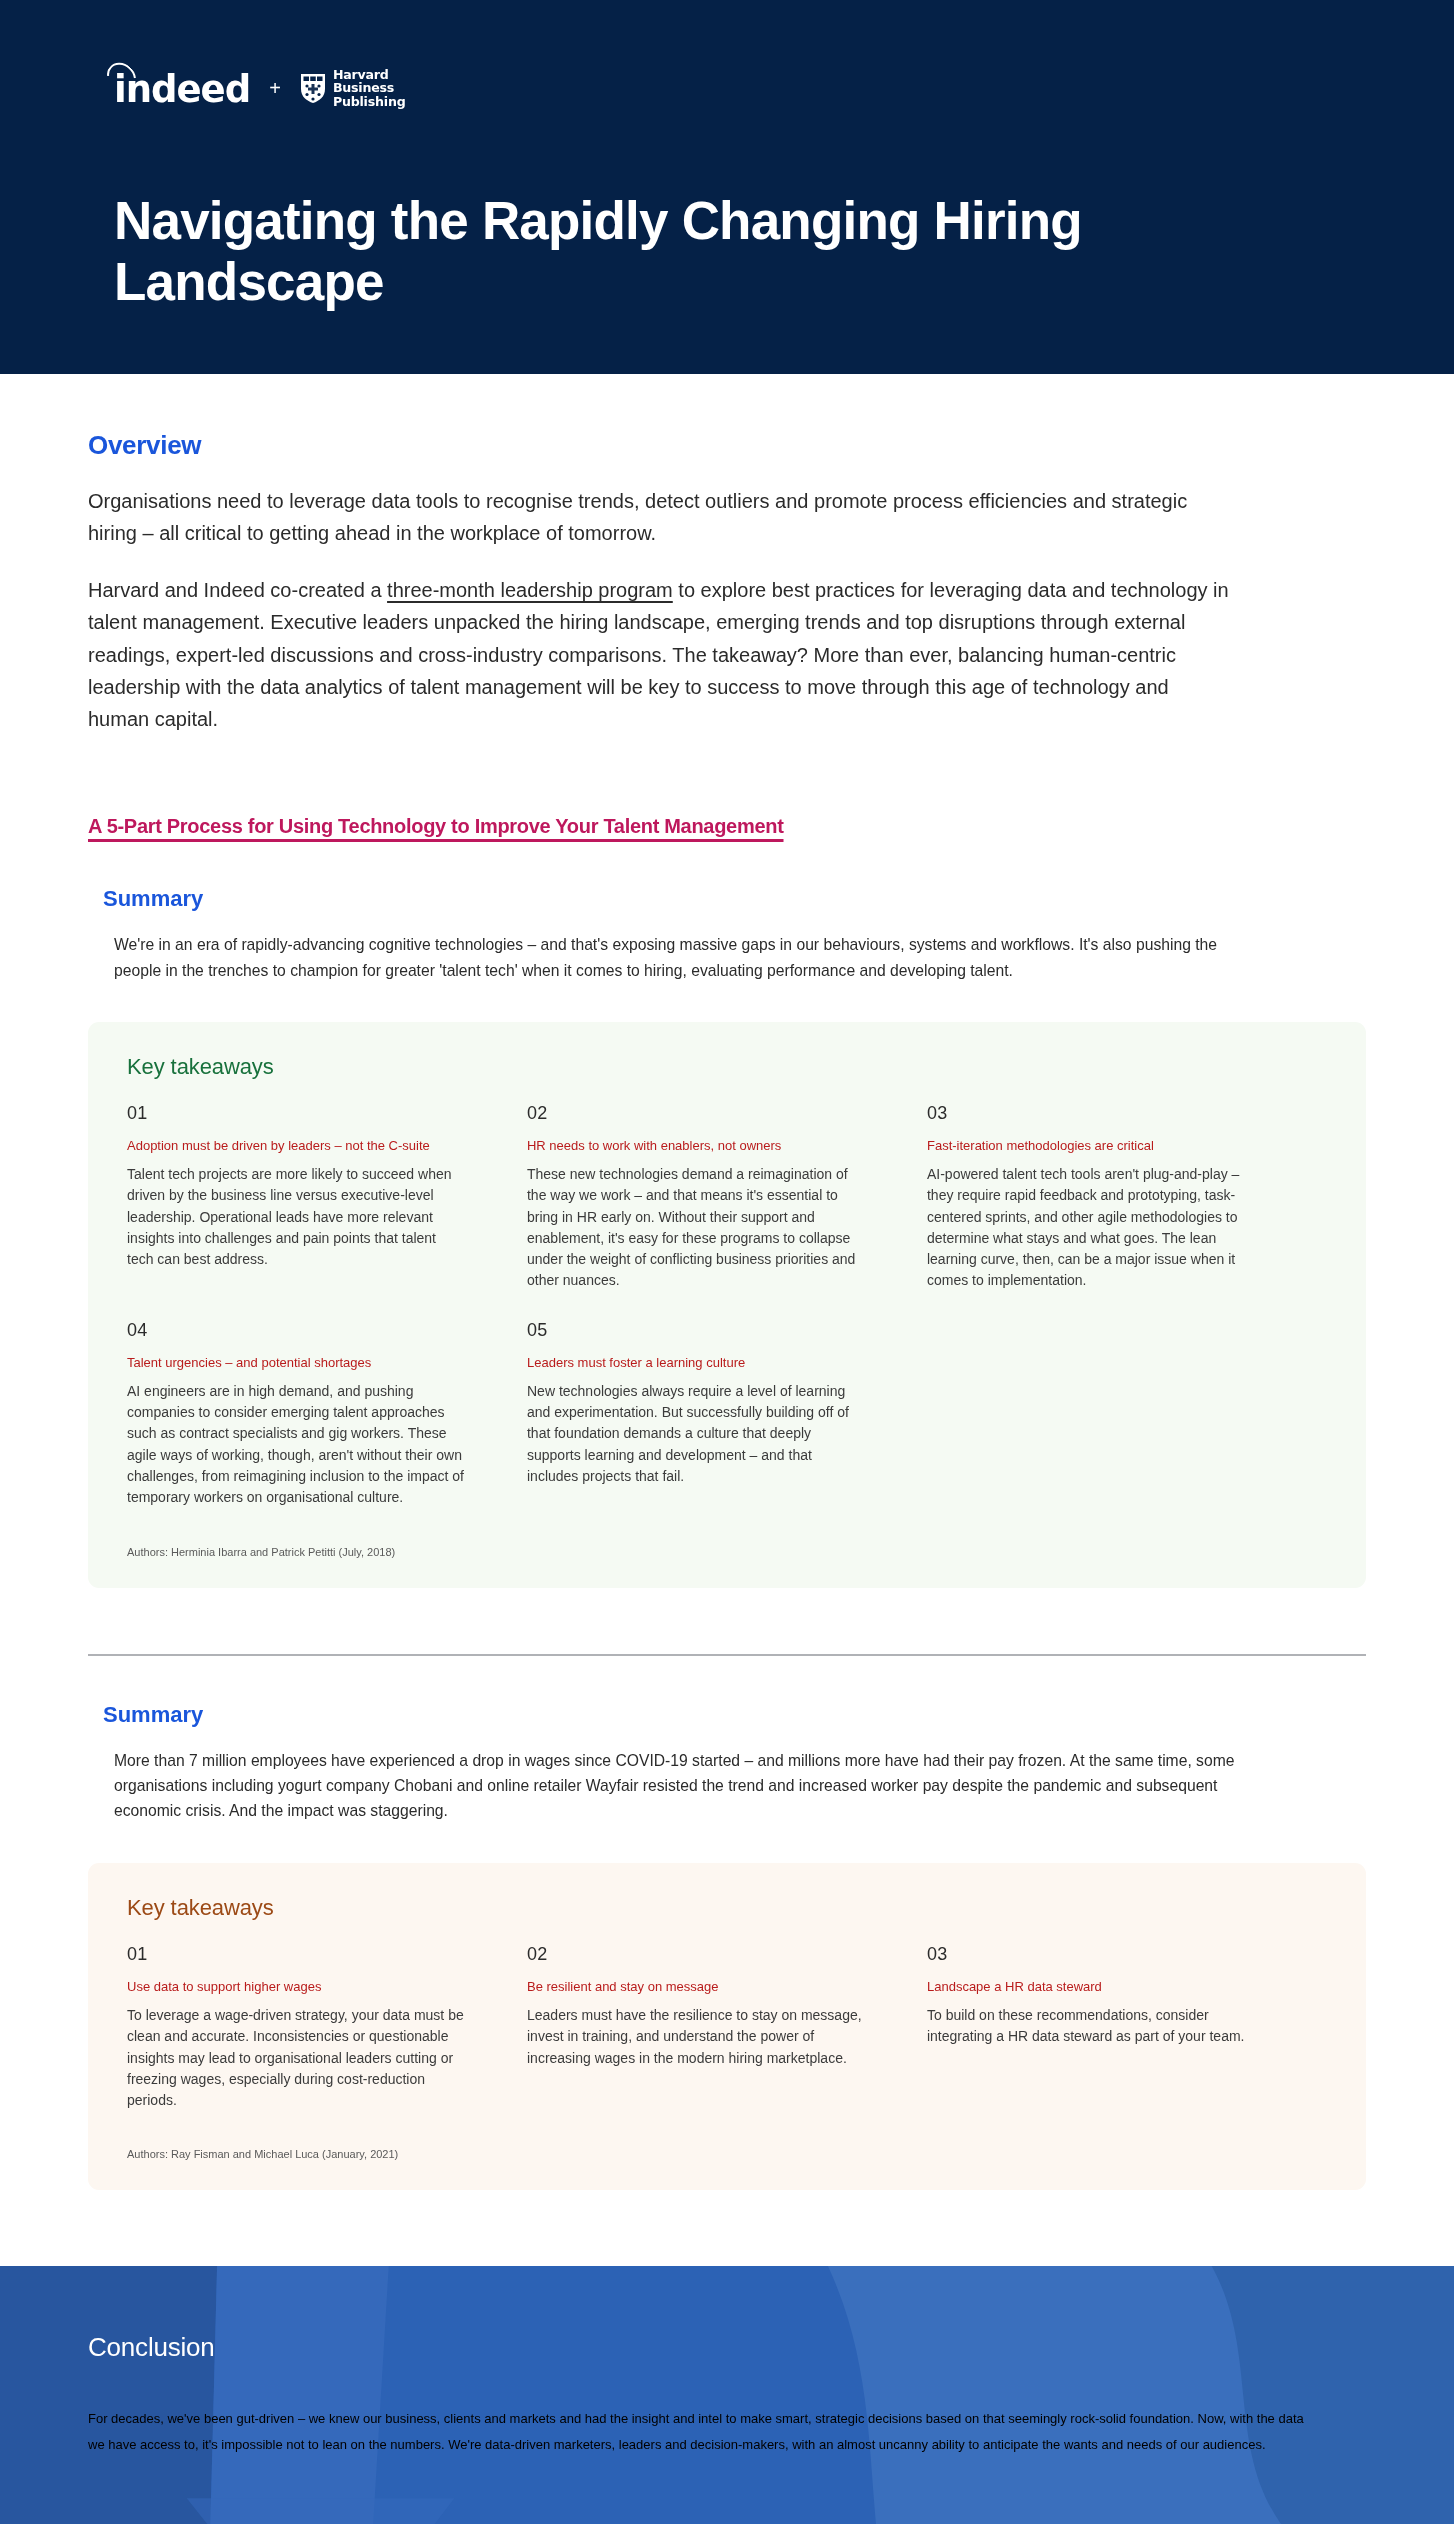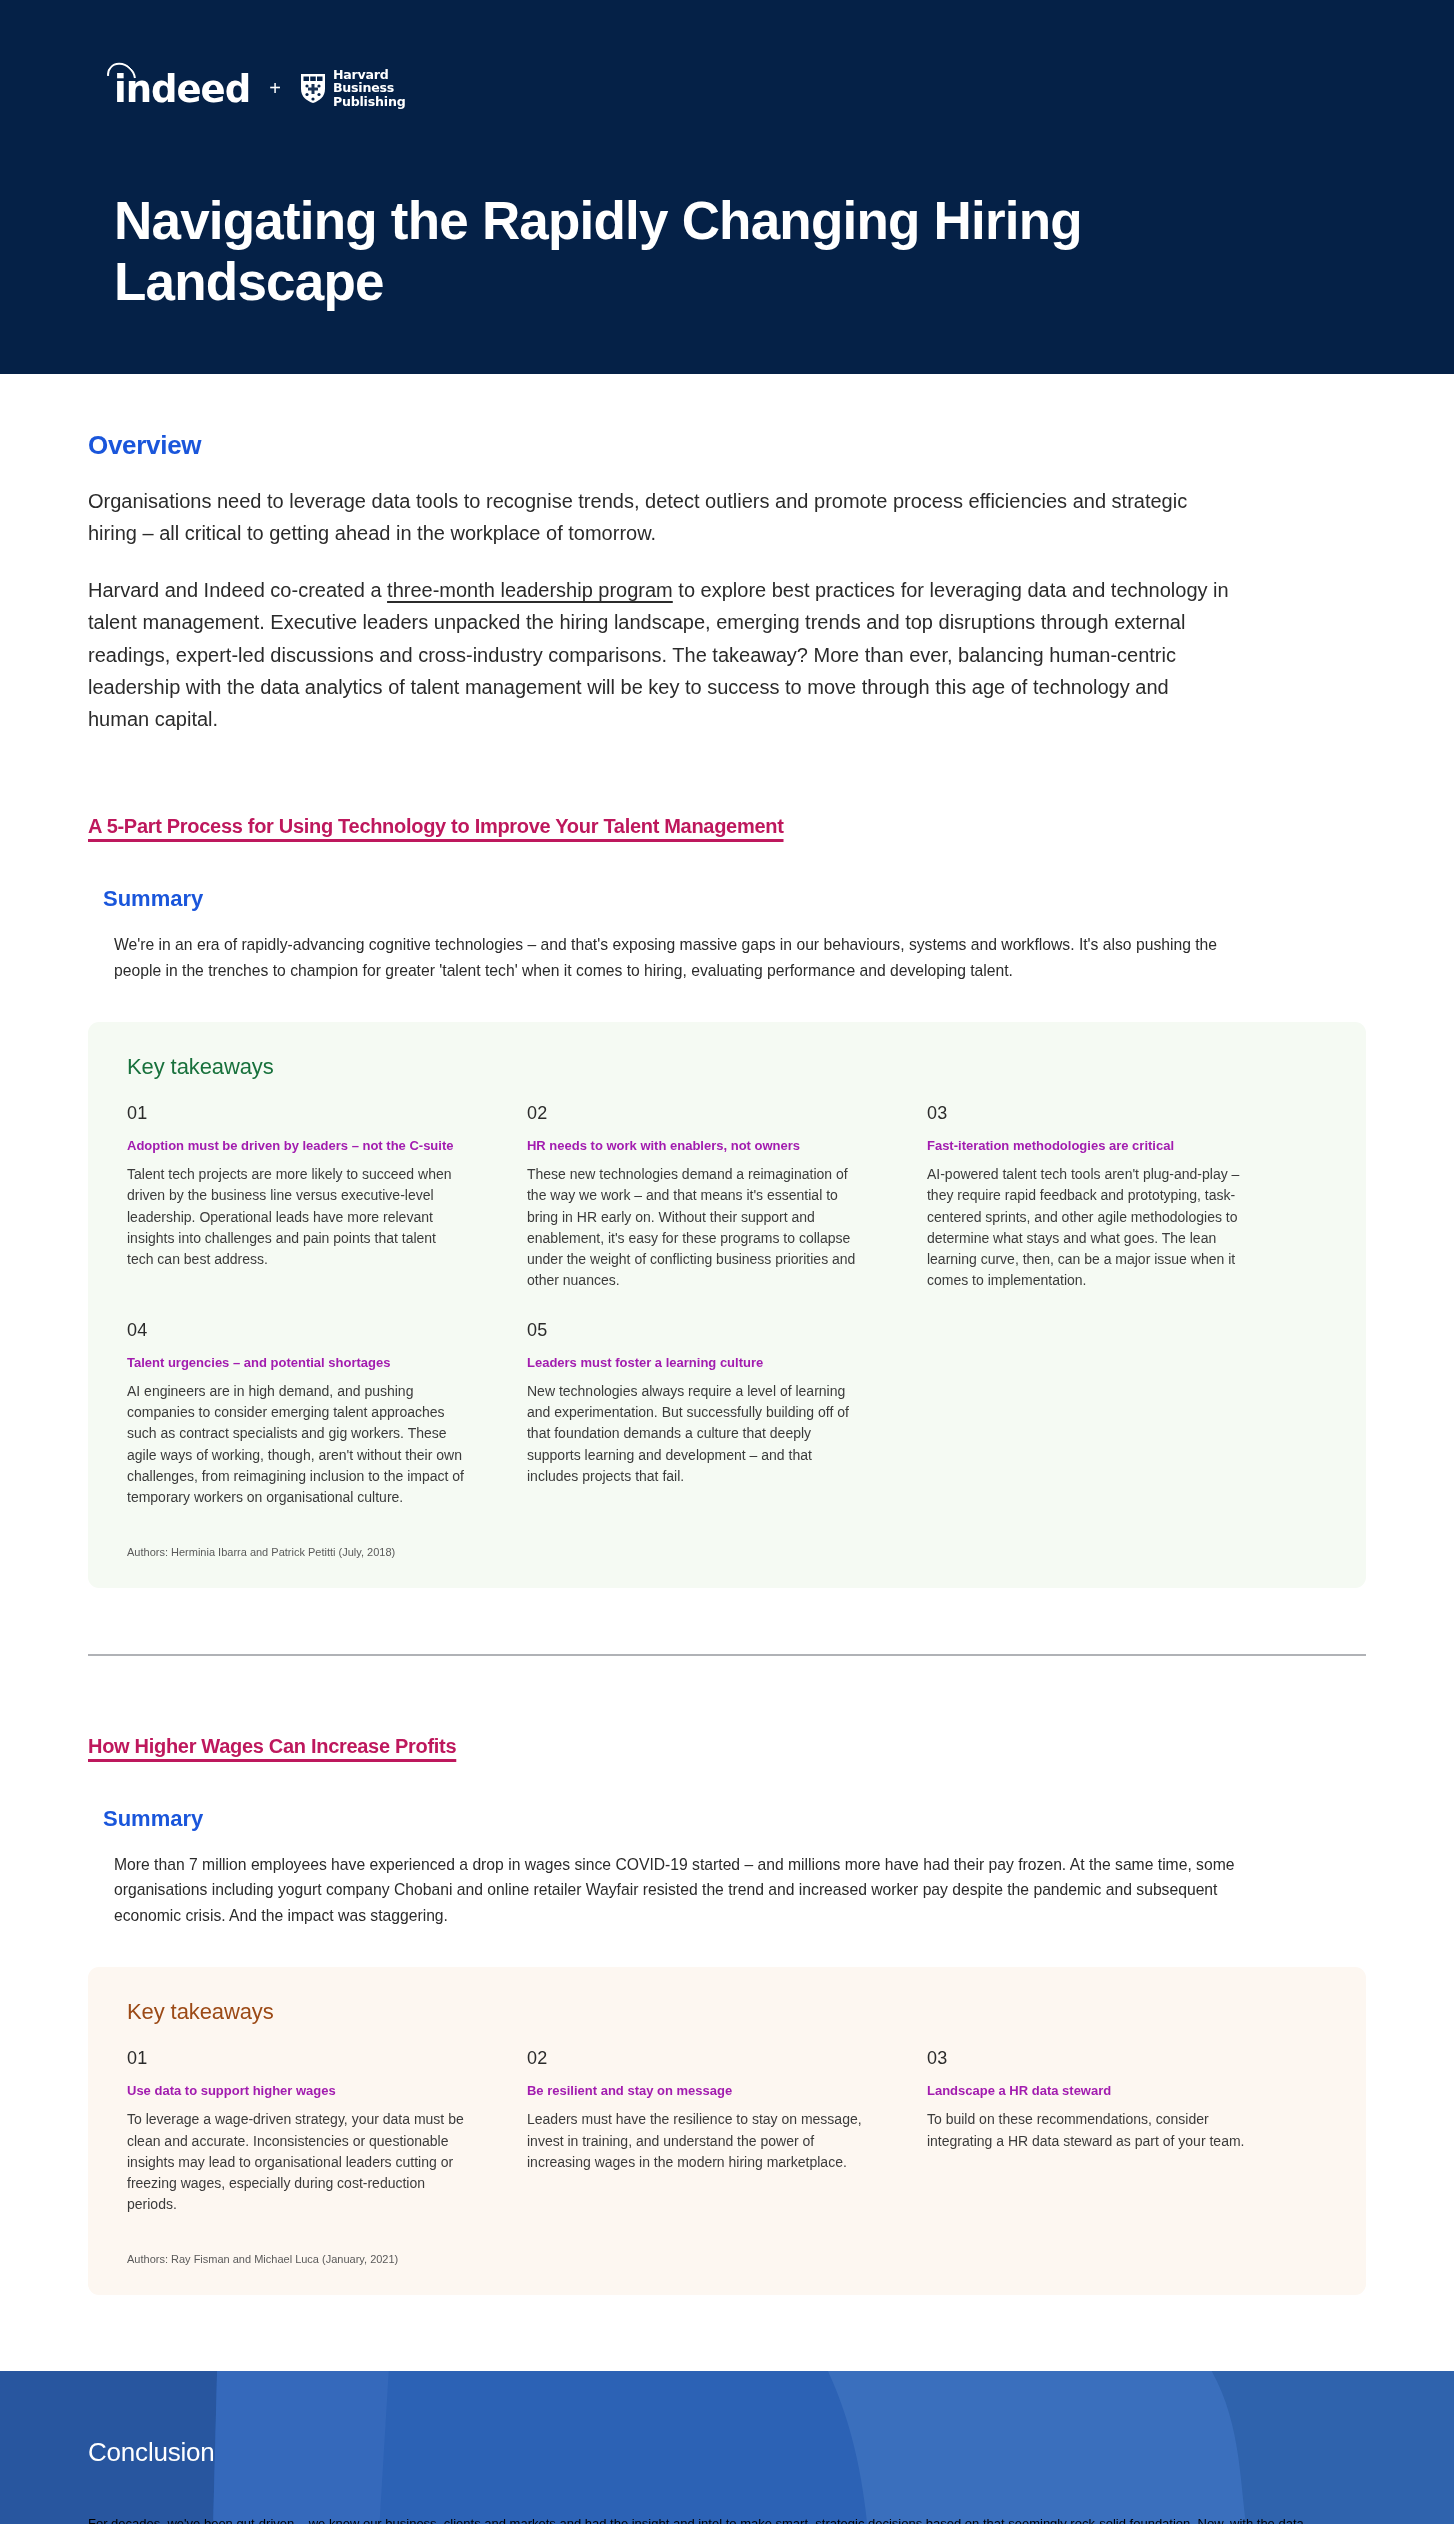--- a/index.html
+++ b/index.html
@@ -114,21 +114,21 @@
   .card.green .card-title { color: #18713c; }
   .card.peach .card-title { color: #9c4a16; }
 
   .grid { display: flex; flex-wrap: wrap; margin-top: 23px; }
   .cell { width: 33.333%; padding-right: 61px; margin-bottom: 28px; }
   .cell .num {
     font-size: 18px; font-weight: 400; color: #2b2b2b; letter-spacing: 0.3px;
     margin-bottom: 13px;
   }
   .cell .ttl {
-    font-size: 13px; font-weight: 700; color: #a21caf;
+    font-size: 13px; font-weight: 400; color: #b91c1c;
     line-height: 1.32; margin-bottom: 10px;
   }
   .cell .txt { font-size: 14px; line-height: 1.52; color: #3b3b3b; }
   .authors { font-size: 11px; color: #5a5a5a; margin-top: 9px; }
 
   
   .divider {
     height: 2px;
     background: #b0b2b6;
     margin: 66px 88px 0 88px;
@@ -233,21 +233,20 @@
         <div class="cell"></div>
       </div>
       <div class="authors">Authors: Herminia Ibarra and Patrick Petitti (July, 2018)</div>
     </section>
   </main>
 
   <div class="divider"></div>
 
   <main class="content">
 
-    <h2 class="article-title"><span>How Higher Wages Can Increase Profits</span></h2>
     <h3 class="summary-head">Summary</h3>
     <p class="summary-text">More than 7 million employees have experienced a drop in wages since COVID-19 started – and millions more have had their pay frozen. At the same time, some organisations including yogurt company Chobani and online retailer Wayfair resisted the trend and increased worker pay despite the pandemic and subsequent economic crisis. And the impact was staggering.</p>
 
     <section class="card peach">
       <div class="card-title">Key takeaways</div>
       <div class="grid">
         <div class="cell">
           <div class="num">01</div>
           <div class="ttl">Use data to support higher wages</div>
           <div class="txt">To leverage a wage-driven strategy, your data must be clean and accurate. Inconsistencies or questionable insights may lead to organisational leaders cutting or freezing wages, especially during cost-reduction periods.</div>

